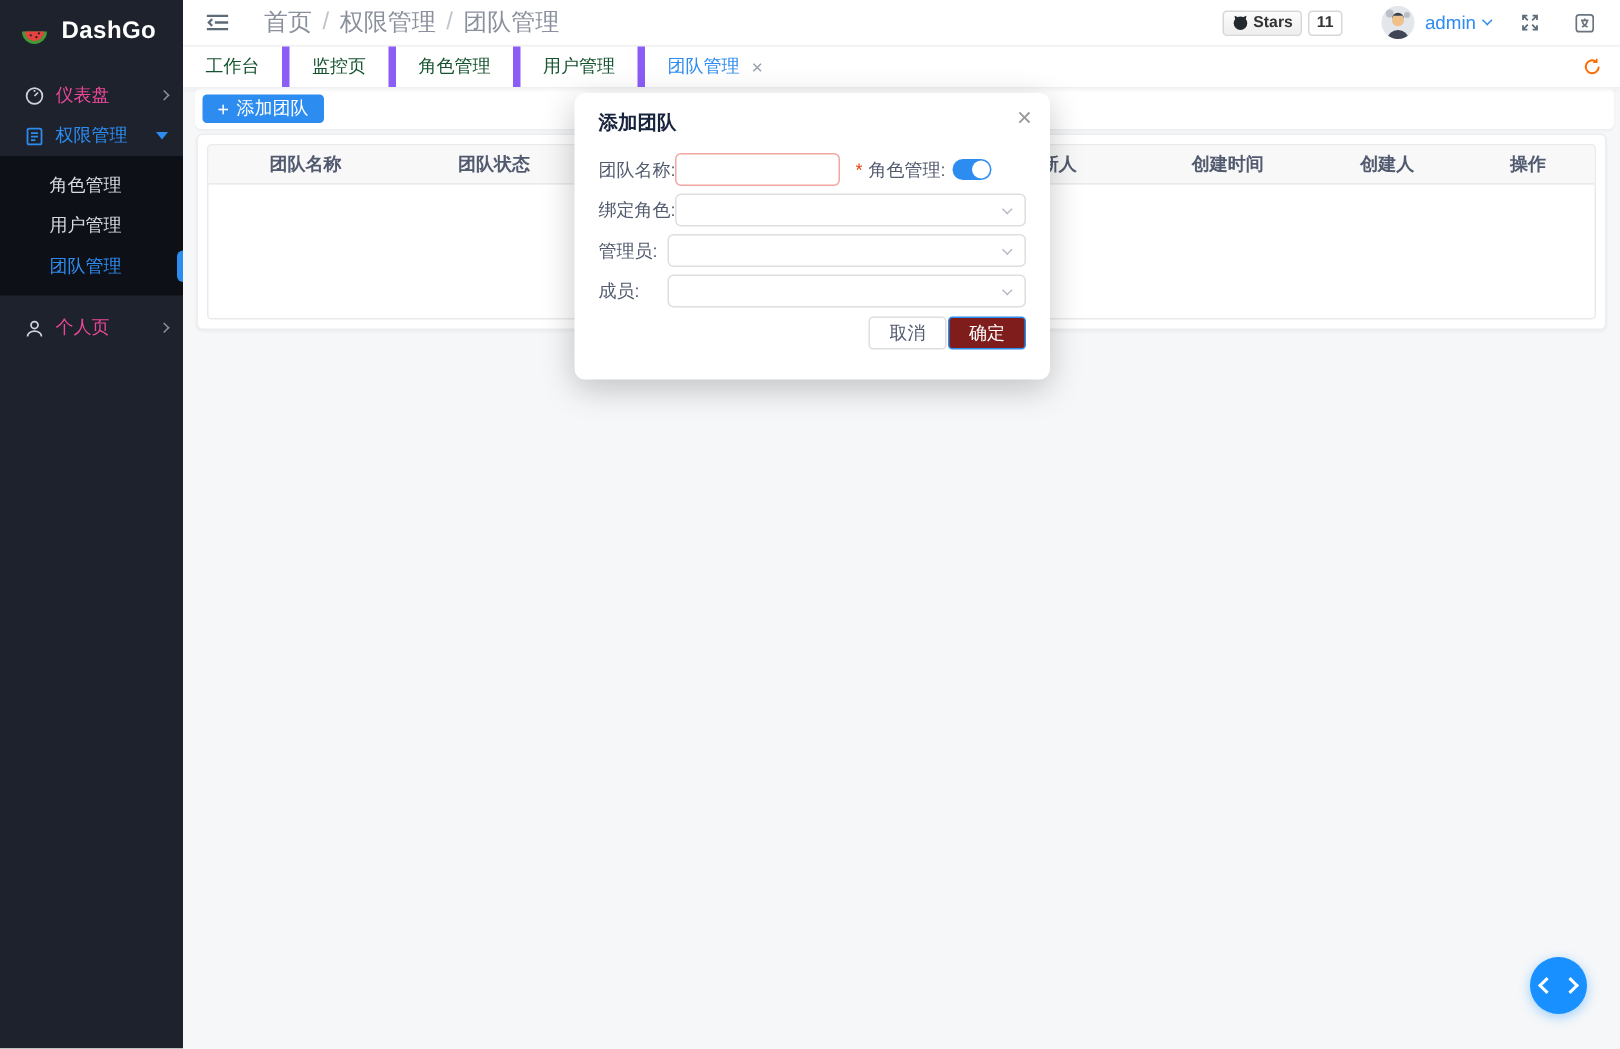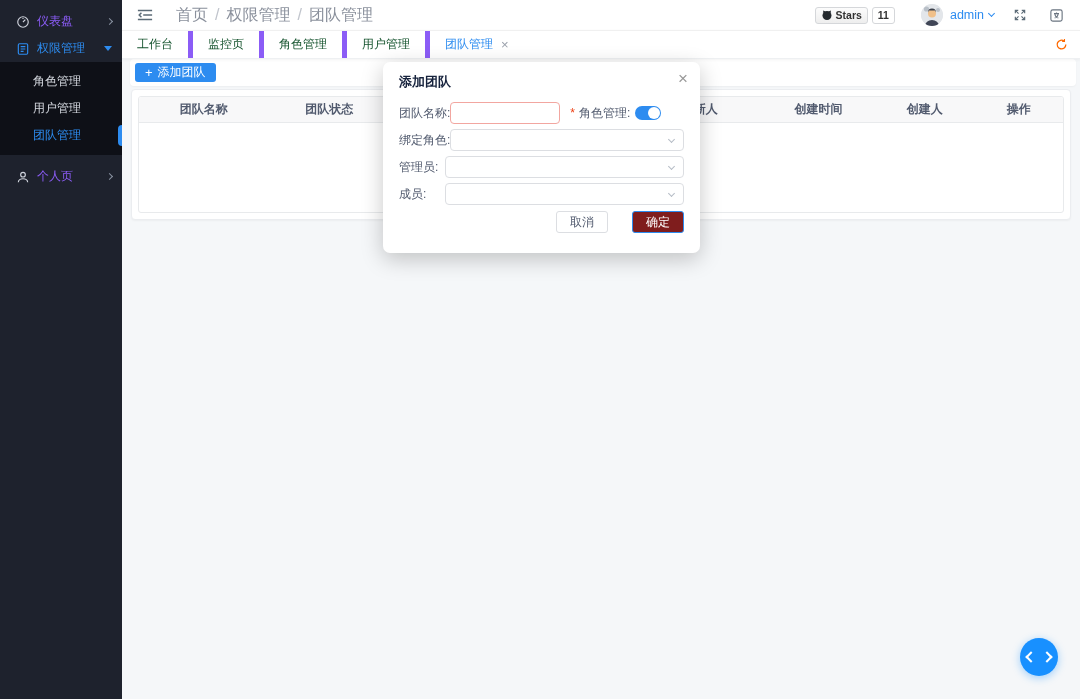--- a/index.html
+++ b/index.html
@@ -8,21 +8,21 @@
     position:relative;
     font-family:"Liberation Sans","DejaVu Sans",sans-serif;
     background:#f5f7f9;
     font-size:12px;
     color:#515a6e;
   }
   
   .sidebar { position:absolute; left:0; top:0; width:122px; height:699px; background:#1e222d; z-index:10; }
   .logo-row { display:flex; align-items:center; height:42px; padding-left:13px; }
   .logo-row .app-title { color:#fff; font-size:16px; font-weight:bold; margin-left:8px; letter-spacing:.3px; }
-  .menu-item { display:flex; align-items:center; height:27px; padding:0 10px 0 16px; color:#8b5cf6; cursor:pointer; position:relative; }
+  .menu-item { display:flex; align-items:center; height:27px; padding:0 10px 0 16px; color:#ec4899; cursor:pointer; position:relative; }
   .menu-item .mi-icon { width:14px; height:14px; margin-right:7px; flex:none; display:flex; }
   .menu-item .mi-label { flex:1; font-size:12px; white-space:nowrap; }
   .menu-item.active-parent { color:#2d8cf0; }
   .chev { width:5px; height:5px; border-right:1.4px solid #8a93a2; border-bottom:1.4px solid #8a93a2; flex:none; }
   .chev.right { transform:rotate(-45deg); }
   .caret-down-blue { width:0; height:0; border-left:4px solid transparent; border-right:4px solid transparent; border-top:5px solid #2d8cf0; flex:none; }
   .submenu { background:#0e1017; padding:6px 0; }
   .submenu .sub-item { display:flex; align-items:center; height:27px; padding-left:33px; color:#d7dbe2; cursor:pointer; position:relative; font-size:12px; }
   .submenu .sub-item.active { color:#2d8cf0; }
   .submenu .sub-item.active .active-bar { position:absolute; right:0; top:3px; width:4px; height:21px; background:#2d8cf0; border-radius:4px 0 0 4px; }
@@ -82,29 +82,41 @@
   .f-label { flex:0 0 46px; font-size:12px; color:#515a6e; white-space:nowrap; }
   .f-input { height:22px; border:1px solid #dcdee2; border-radius:4px; background:#fff; outline:none; font-family:inherit; font-size:12px; padding:0 7px; }
   .f-input.err { border-color:#f2a6a0; width:110px; flex:none; }
   .f-grow { flex:1; }
   .f-select { position:relative; flex:1; height:22px; border:1px solid #dcdee2; border-radius:4px; background:#fff; cursor:pointer; }
   .sel-chev { position:absolute; right:9px; top:7px; width:5px; height:5px; border-right:1.3px solid #b6bcc6; border-bottom:1.3px solid #b6bcc6; transform:rotate(45deg); }
   .req-mark { color:#ed4014; margin:0 4px 0 10px; font-size:12px; }
   .status-label { font-size:12px; color:#515a6e; white-space:nowrap; }
   .toggle { position:relative; width:26px; height:14px; border-radius:8px; background:#2d8cf0; margin-left:5px; cursor:pointer; flex:none; }
   .toggle .knob { position:absolute; right:1px; top:1px; width:12px; height:12px; border-radius:50%; background:#fff; }
-  .modal-footer { display:flex; justify-content:flex-end; gap:24px; padding:6px 16px 0;margin-left:30px; }
+  .modal-footer { display:flex; justify-content:flex-end; gap:1px; padding:6px 16px 0;margin-left:30px; }
   .btn { height:22px; border-radius:3px; font-size:12px; padding:0 13px; cursor:pointer; font-family:inherit; }
   .btn.cancel { background:#fff; border:1px solid #dcdee2; color:#515a6e; }
   .btn.ok { background:#7f1d1d; border:1px solid #2d8cf0; color:#fff; }
 </style>
 </head>
 <body>
 
 <aside class="sidebar">
+  <div class="logo-row">
+    <span style="display:flex;">
+      <svg width="20" height="20" viewBox="0 0 24 24">
+        <path d="M2 12 A10 10 0 0 0 22 12 Z" fill="#3f9b35"></path>
+        <path d="M4.3 12 A7.7 7.7 0 0 0 19.7 12 Z" fill="#e64340"></path>
+        <circle cx="9" cy="15" r="0.9" fill="#222"></circle>
+          <circle cx="13.5" cy="16.5" r="0.9" fill="#222"></circle>
+          <circle cx="15.5" cy="13.5" r="0.9" fill="#222"></circle>
+      </svg>
+    </span>
+    <span class="app-title">DashGo</span>
+  </div>
   <div class="spacer"></div>
 
   <div class="menu-item">
     <span class="mi-icon">
       <svg width="14" height="14" viewBox="0 0 24 24" fill="none" stroke="#cfd3dc" stroke-width="2">
         <circle cx="12" cy="12" r="9"></circle>
           <path d="M12 12 L16 8"></path>
           <path d="M12 5v2"></path>
       </svg>
     </span>

